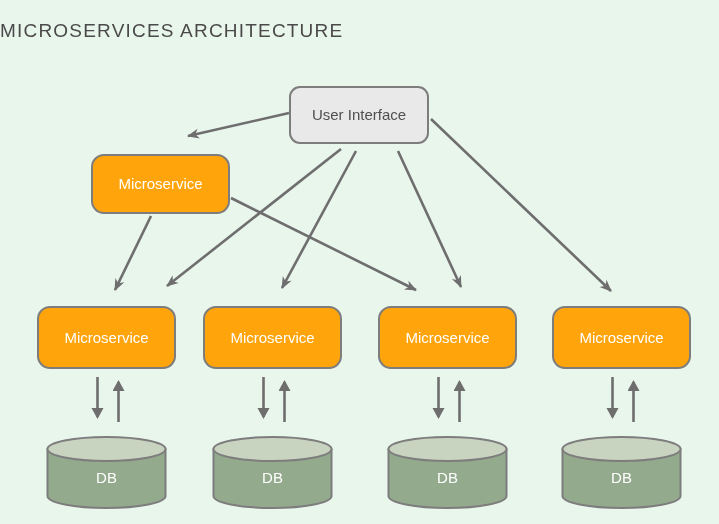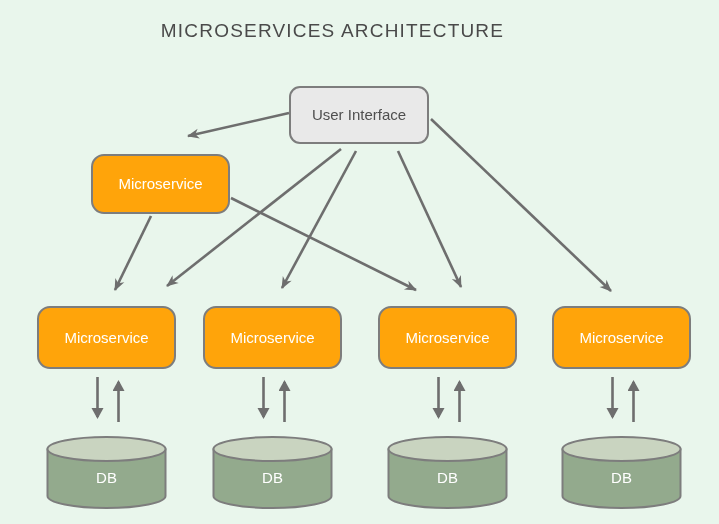--- a/index.html
+++ b/index.html
@@ -4,21 +4,21 @@
 <style>
   html,body{margin:0;padding:0;}
   body{
     width:719px;height:524px;overflow:hidden;
     font-family:"Liberation Sans","DejaVu Sans",sans-serif;
     background:#e9f6ec;
   }
   .stage{position:relative;width:719px;height:524px;}
   .title{
     position:absolute;top:20px;left:0;width:665px;
-    text-align:center;font-size:19px;font-weight:400;
+    text-align:left;font-size:19px;font-weight:400;
     letter-spacing:1.2px;color:#4a4a4a;
   }
   svg{position:absolute;top:0;left:0;}
   text{font-family:"Liberation Sans","DejaVu Sans",sans-serif;}
 </style>
 </head>
 <body>
 
 <div class="stage">
   <div class="title">MICROSERVICES ARCHITECTURE</div>

